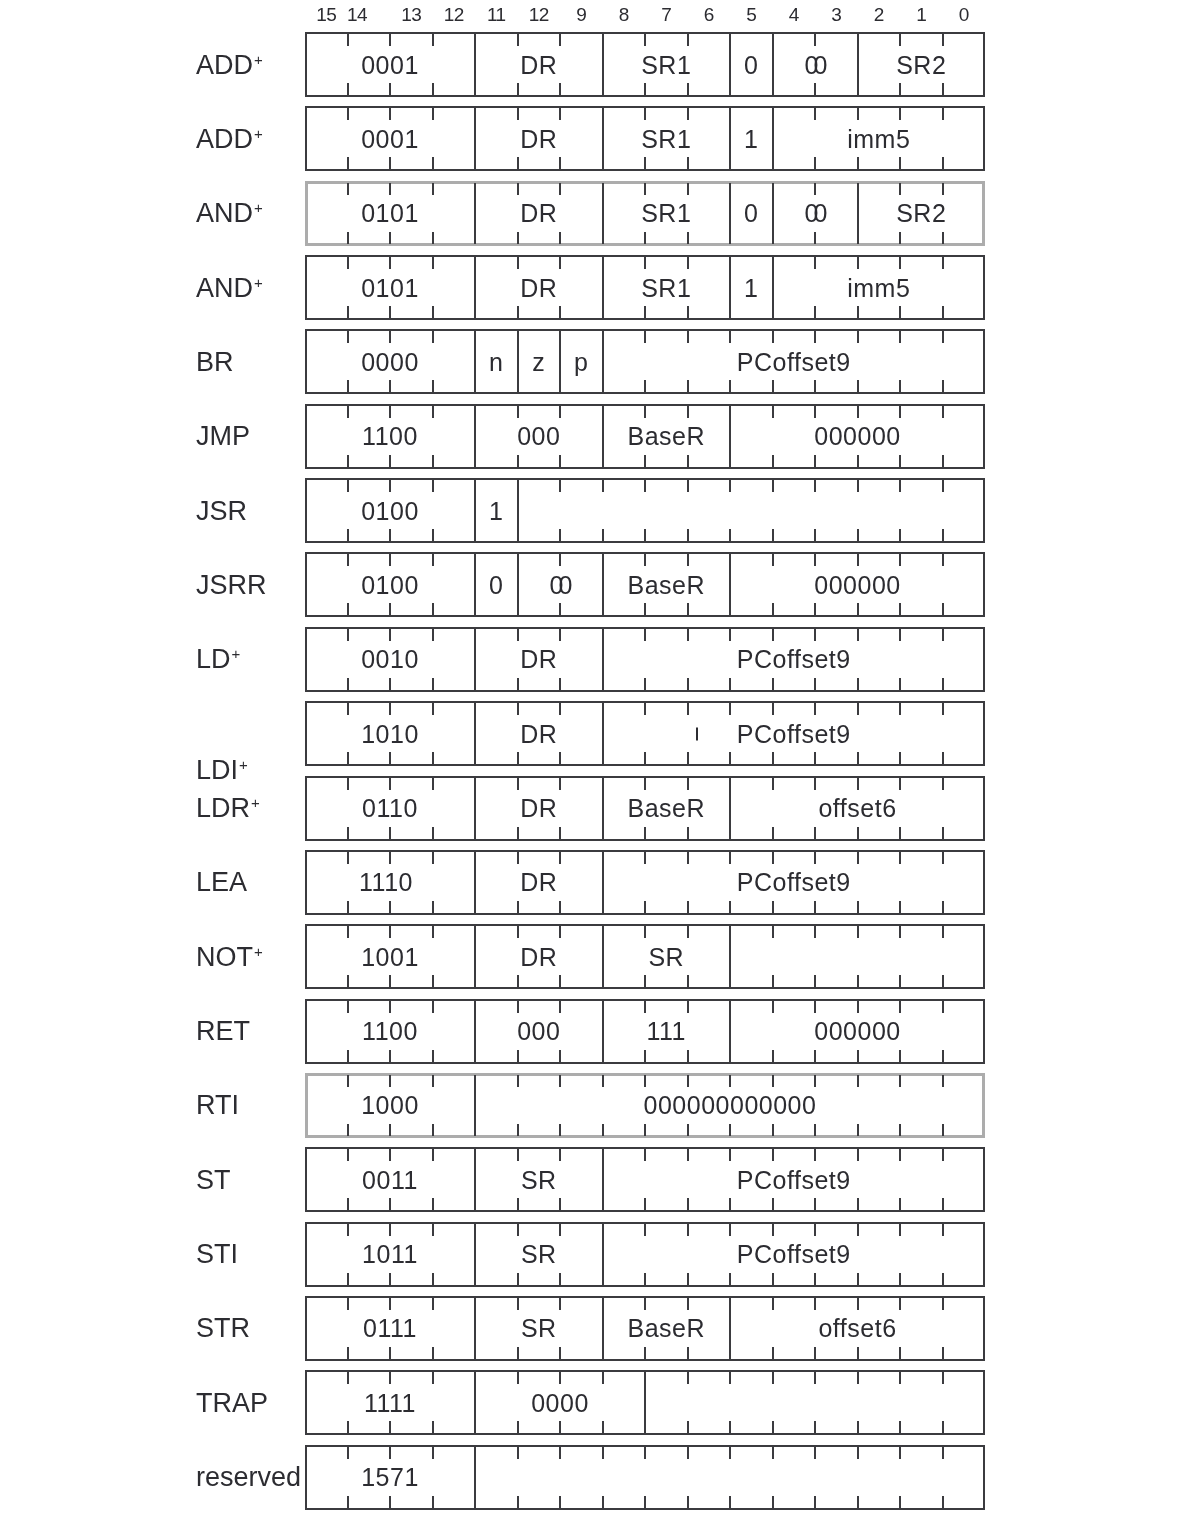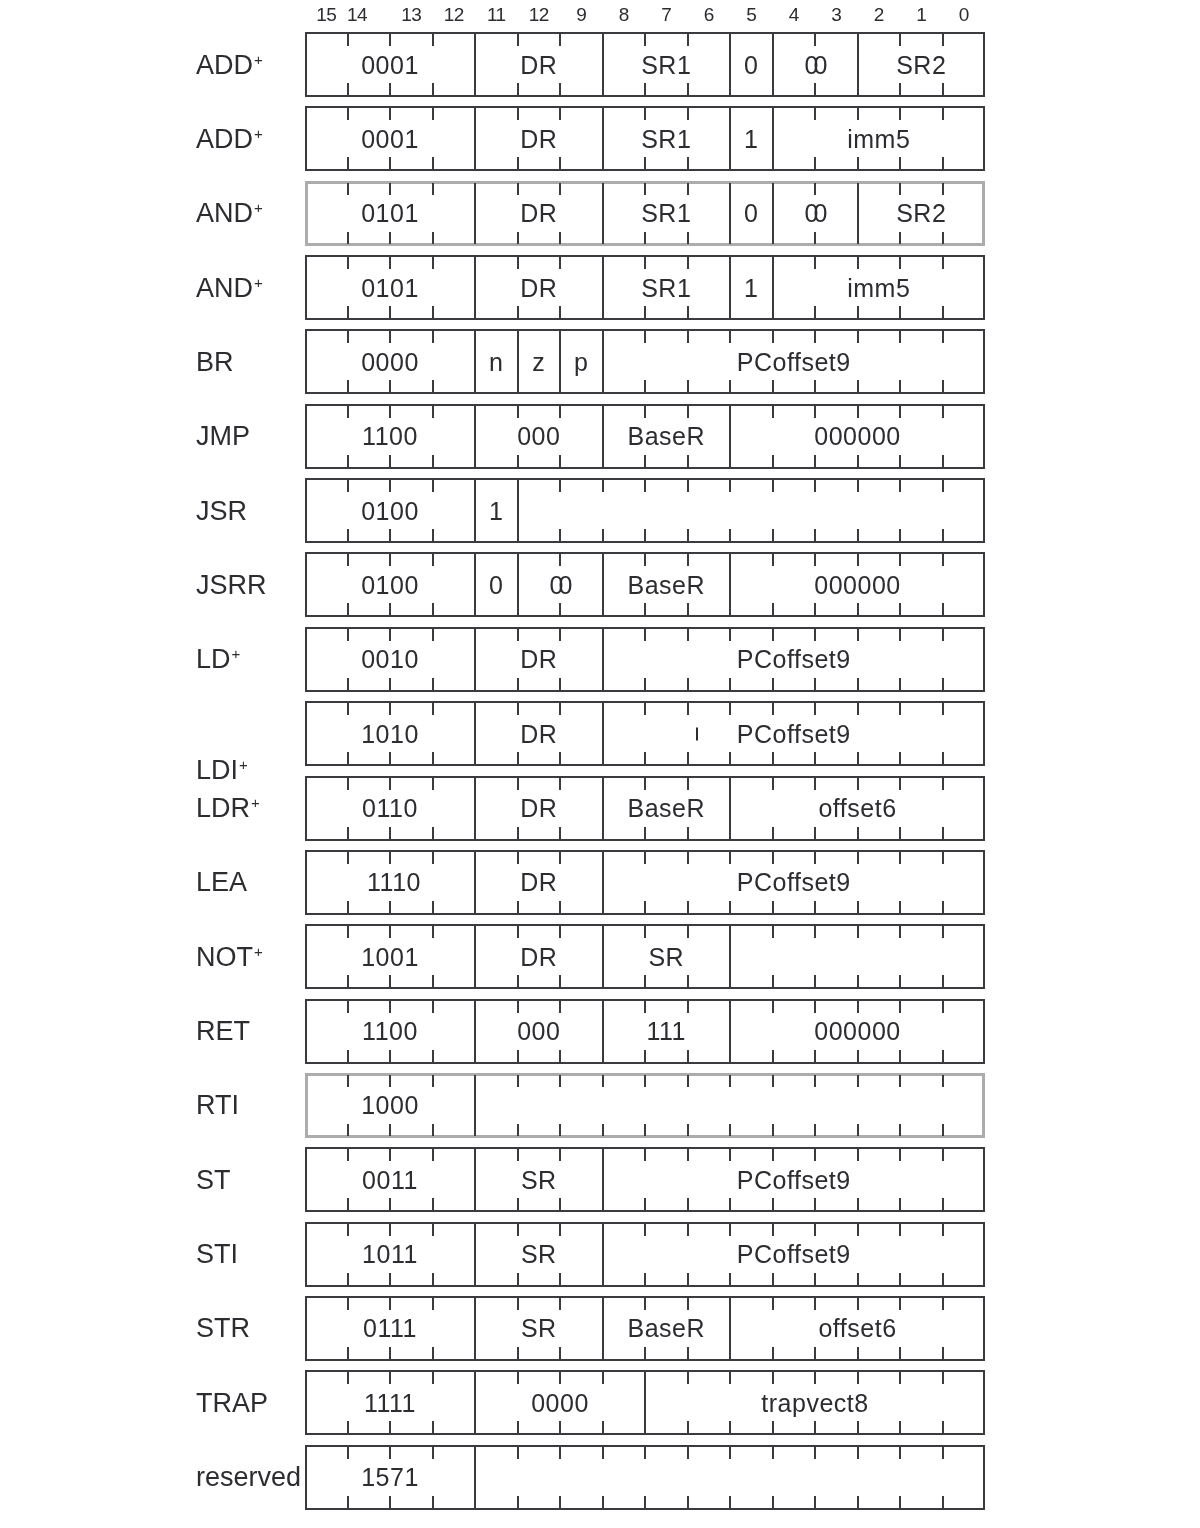--- a/index.html
+++ b/index.html
@@ -566,21 +566,21 @@
         <div class="tick top" style="left: 467.5px;"></div>
         <div class="tick bot" style="left: 467.5px;"></div>
         <div class="tick top" style="left: 510px;"></div>
         <div class="tick bot" style="left: 510px;"></div>
         <div class="tick top" style="left: 552.5px;"></div>
         <div class="tick bot" style="left: 552.5px;"></div>
         <div class="tick top" style="left: 595px;"></div>
         <div class="tick bot" style="left: 595px;"></div>
         <div class="tick top" style="left: 637.5px;"></div>
         <div class="tick bot" style="left: 637.5px;"></div>
-        <div class="flabel" style="left: 12px; width: 154px;">1110</div>
+        <div class="flabel" style="left: 4px; width: 154px;">1110</div>
         <div class="divider" style="left: 170px;"></div>
         <div class="flabel" style="left: 170px; width: 127.5px;">DR</div>
         <div class="divider" style="left: 297.5px;"></div>
         <div class="flabel" style="left: 297.5px; width: 382.5px;">PCoffset9</div>
       </div>
       <div class="row-label" style="top: 956.7px;"><span>NOT</span><span class="sup">+</span></div>
       <div class="box" style="left: 305px; top: 924.2px; width: 680px; height: 65px;">
         <div class="frame"></div>
         <div class="tick top" style="left: 42.5px;"></div>
         <div class="tick bot" style="left: 42.5px;"></div>
@@ -688,20 +688,21 @@
         <div class="tick top" style="left: 510px;"></div>
         <div class="tick bot" style="left: 510px;"></div>
         <div class="tick top" style="left: 552.5px;"></div>
         <div class="tick bot" style="left: 552.5px;"></div>
         <div class="tick top" style="left: 595px;"></div>
         <div class="tick bot" style="left: 595px;"></div>
         <div class="tick top" style="left: 637.5px;"></div>
         <div class="tick bot" style="left: 637.5px;"></div>
         <div class="flabel" style="left: 0px; width: 170px;">1000</div>
         <div class="divider" style="left: 170px;"></div>
+        <div class="flabel" style="left: 170px; width: 510px;">000000000000</div>
       </div>
       <div class="row-label" style="top: 1179.75px;"><span>ST</span><span class="sup"></span></div>
       <div class="box" style="left: 305px; top: 1147.25px; width: 680px; height: 65px;">
         <div class="frame"></div>
         <div class="tick top" style="left: 42.5px;"></div>
         <div class="tick bot" style="left: 42.5px;"></div>
         <div class="tick top" style="left: 85px;"></div>
         <div class="tick bot" style="left: 85px;"></div>
         <div class="tick top" style="left: 127.5px;"></div>
         <div class="tick bot" style="left: 127.5px;"></div>
@@ -845,21 +846,20 @@
         <div class="tick top" style="left: 552.5px;"></div>
         <div class="tick bot" style="left: 552.5px;"></div>
         <div class="tick top" style="left: 595px;"></div>
         <div class="tick bot" style="left: 595px;"></div>
         <div class="tick top" style="left: 637.5px;"></div>
         <div class="tick bot" style="left: 637.5px;"></div>
         <div class="flabel" style="left: 0px; width: 170px;">1111</div>
         <div class="divider" style="left: 170px;"></div>
         <div class="flabel" style="left: 170px; width: 170px;">0000</div>
         <div class="divider" style="left: 340px;"></div>
-        <div class="flabel" style="left: 340px; width: 340px;">trapvect8</div>
       </div>
       <div class="row-label" style="top: 1477.15px;"><span>reserved</span><span class="sup"></span></div>
       <div class="box" style="left: 305px; top: 1444.65px; width: 680px; height: 65px;">
         <div class="frame"></div>
         <div class="tick top" style="left: 42.5px;"></div>
         <div class="tick bot" style="left: 42.5px;"></div>
         <div class="tick top" style="left: 85px;"></div>
         <div class="tick bot" style="left: 85px;"></div>
         <div class="tick top" style="left: 127.5px;"></div>
         <div class="tick bot" style="left: 127.5px;"></div>

